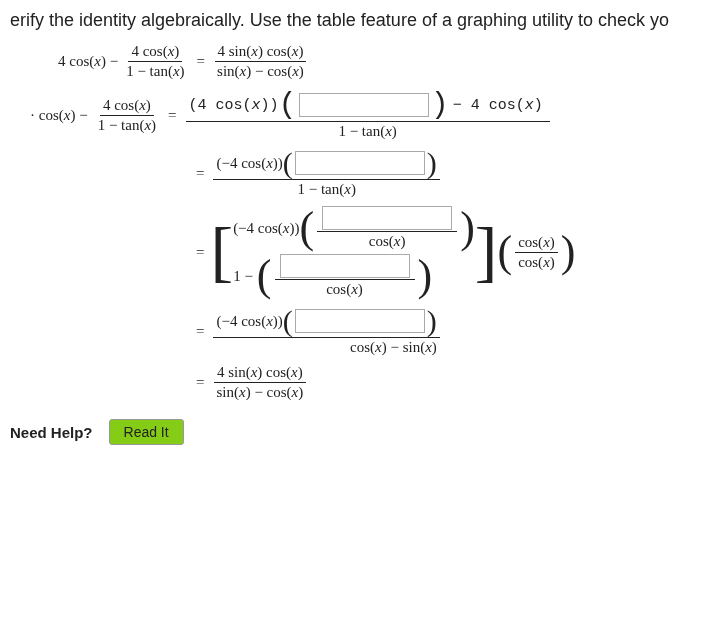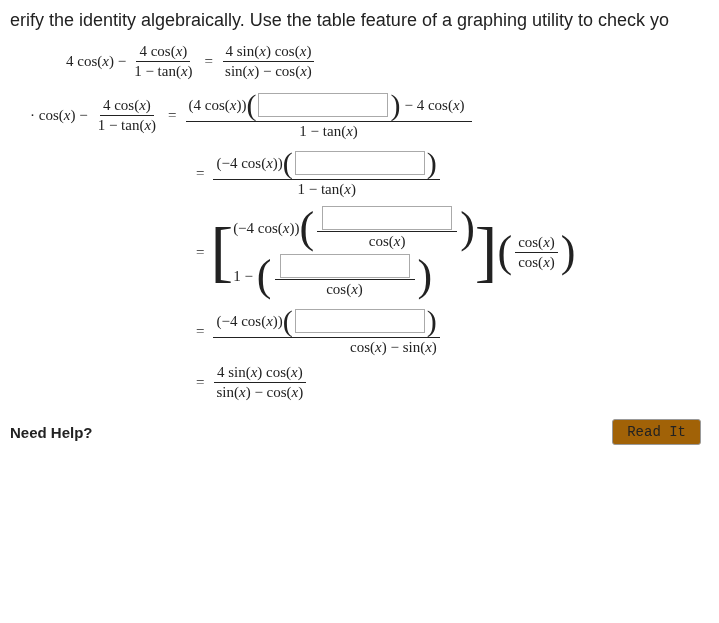--- a/index.html
+++ b/index.html
@@ -100,57 +100,56 @@
       line-height: 1;
       vertical-align: middle;
       color: #222;
     }
 
     .need-help-section {
       display: flex;
       align-items: center;
       margin-top: 18px;
       gap: 16px;
-      justify-content: space-between;
     }
 
     .need-help-label {
       font-family: Arial, sans-serif;
       font-weight: bold;
       font-size: 15px;
       color: #222;
     }
 
     .help-button {
-      background: #a16207;
+      background: #84cc16;
       border: 1px solid #999;
       border-radius: 3px;
       padding: 4px 14px;
       font-size: 14px;
-      font-family: Liberation Mono, monospace;
+      font-family: Liberation Sans, sans-serif;
       cursor: pointer;
       color: #222;
     }
 
     .italic { font-style: italic; }
 
     .row1 { margin-bottom: 4px; }
   </style>
 </head>
 <body>
 
 <div class="page">
 
   <div class="intro-text">
     <span>erify the identity algebraically. Use the table feature of a graphing utility to check yo</span>
   </div>
 
   <div class="math-block">
 
-    <div class="math-line row1" style="margin-left:36px; margin-bottom:10px;">
+    <div class="math-line row1" style="margin-left:28px; margin-bottom:10px;">
       <span style="margin-right:2px;">4 cos(<span class="italic">x</span>) −</span>
       <span class="fraction">
         <span class="numer">4 cos(<span class="italic">x</span>)</span>
         <span class="denom">1 − tan(<span class="italic">x</span>)</span>
       </span>
       <span class="eq-sign">=</span>
       <span class="fraction">
         <span class="numer">4 sin(<span class="italic">x</span>) cos(<span class="italic">x</span>)</span>
         <span class="denom">sin(<span class="italic">x</span>) − cos(<span class="italic">x</span>)</span>
       </span>
@@ -158,21 +157,21 @@
 
     <div class="math-line" style="margin-bottom:8px;">
       <span style="margin-right:4px;">· cos(<span class="italic">x</span>) −</span>
       <span class="fraction">
         <span class="numer">4 cos(<span class="italic">x</span>)</span>
         <span class="denom">1 − tan(<span class="italic">x</span>)</span>
       </span>
       <span class="eq-sign">=</span>
 
       <span class="fraction">
-        <span class="numer" style="display:flex;align-items:center;">
+        <span class="numer" style="display:flex;align-items:center;font-family:Liberation Mono, monospace;">
           <span>(4 cos(<span class="italic">x</span>))</span>
           <span class="big-paren-med">(</span>
           <span class="input-box"></span>
           <span class="big-paren-med">)</span>
           <span style="margin:0 4px;">− 4 cos(<span class="italic">x</span>)</span>
         </span>
         <span class="denom" style="width:100%;text-align:center;">1 − tan(<span class="italic">x</span>)</span>
       </span>
     </div>
 

